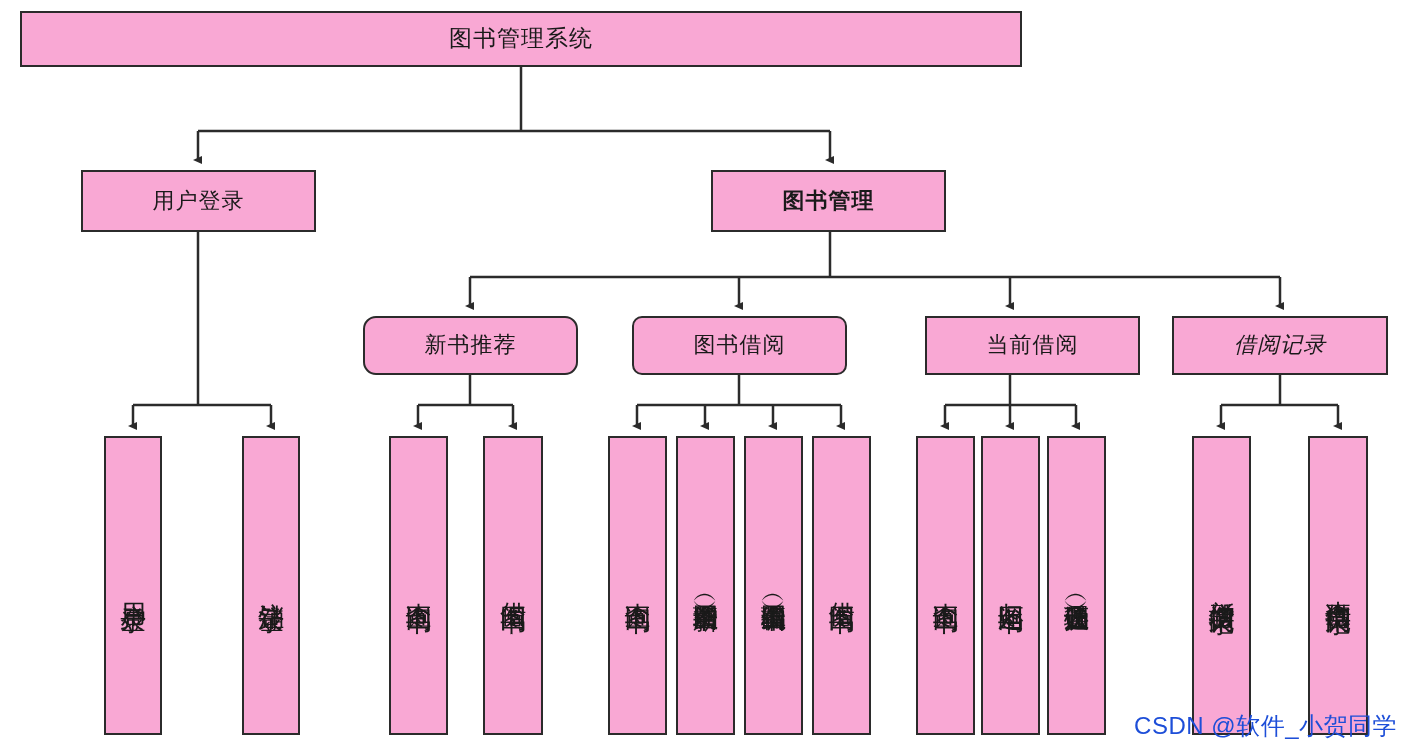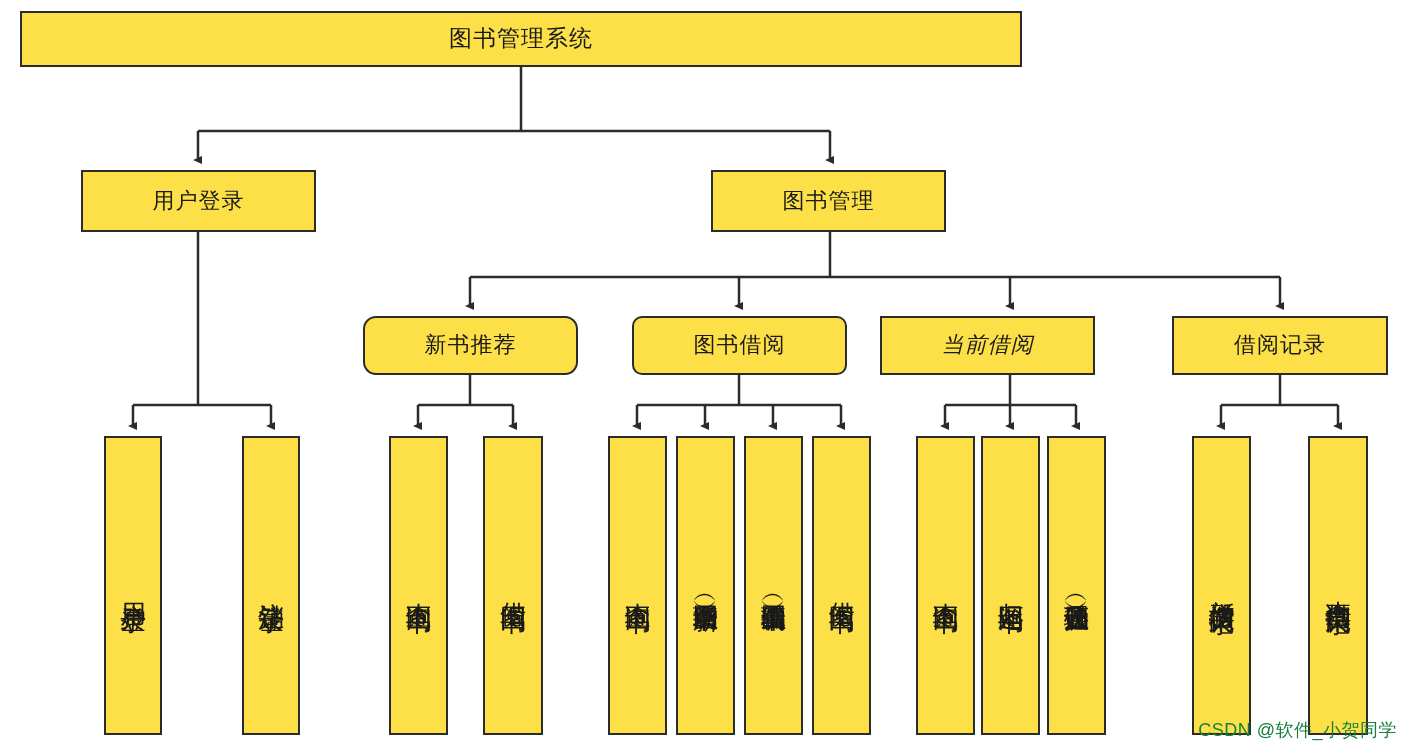--- a/index.html
+++ b/index.html
@@ -14,21 +14,21 @@
     position: relative;
     width: 1405px;
     height: 747px;
     background: #ffffff;
     overflow: hidden;
   }
   .node {
     position: absolute;
     box-sizing: border-box;
     border: 2px solid #2b2b2b;
-    background: #fde047;
+    background: #f9a8d4;
     display: flex;
     align-items: center;
     justify-content: center;
     color: #1a1a1a;
   }
   .node.h {
     font-size: 22px;
     letter-spacing: 1px;
     line-height: 1.1;
   }
@@ -59,22 +59,22 @@
     left: 0;
     top: 0;
     width: 1405px;
     height: 747px;
     pointer-events: none;
   }
   .watermark {
     position: absolute;
     right: 8px;
     bottom: 5px;
-    font-size: 18px;
-    color: #15803d;
+    font-size: 24px;
+    color: #1d4ed8;
     letter-spacing: 0.5px;
     white-space: nowrap;
   }
 </style>
 </head>
 <body>
 
 <div id="canvas">
 
   <svg class="edges" viewBox="0 0 1405 747">
@@ -127,34 +127,34 @@
     </g>
   </svg>
 
   <div class="node h title" style="left:20px; top:11px; width:1002px; height:56px;">
     <span>图书管理系统</span>
   </div>
 
   <div class="node h" style="left:81px; top:170px; width:235px; height:62px;">
     <span>用户登录</span>
   </div>
-  <div class="node h" style="left:711px; top:170px; width:235px; height:62px;">
+  <div class="node h" style="left:711px; top:170px; width:235px; height:62px;font-weight:bold;">
     <span>图书管理</span>
   </div>
 
   <div class="node h" style="left:363px; top:316px; width:215px; height:59px;border-radius:13px;">
     <span>新书推荐</span>
   </div>
   <div class="node h" style="left:632px; top:316px; width:215px; height:59px;border-radius:10px;">
     <span>图书借阅</span>
   </div>
-  <div class="node h" style="left:880px; top:316px; width:215px; height:59px;font-style:italic;">
+  <div class="node h" style="left:925px; top:316px; width:215px; height:59px;">
     <span>当前借阅</span>
   </div>
-  <div class="node h" style="left:1172px; top:316px; width:216px; height:59px;">
+  <div class="node h" style="left:1172px; top:316px; width:216px; height:59px;font-style:italic;">
     <span>借阅记录</span>
   </div>
 
   <div class="node v" style="left:104px; top:436px; width:58px; height:299px;">
     <span class="vtext">用户登录</span>
   </div>
   <div class="node v" style="left:242px; top:436px; width:58px; height:299px;">
     <span class="vtext">注销登录</span>
   </div>
 

